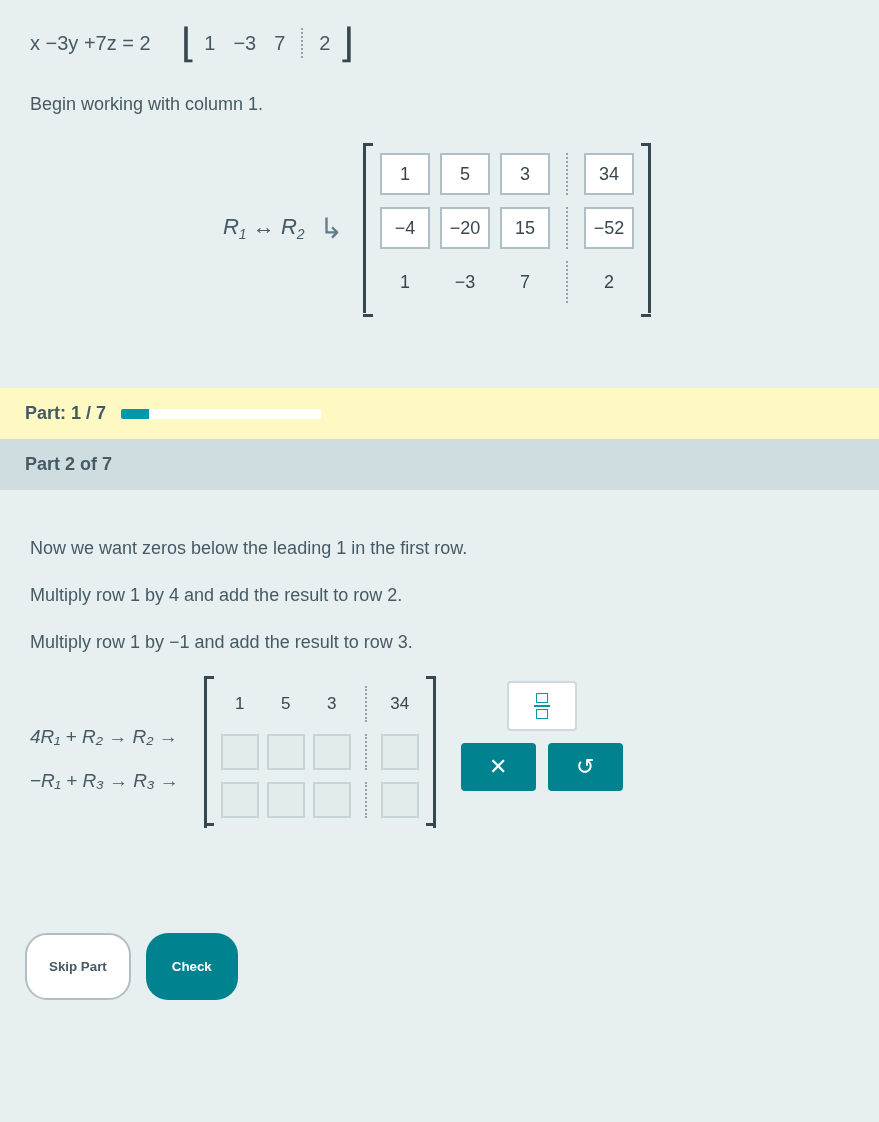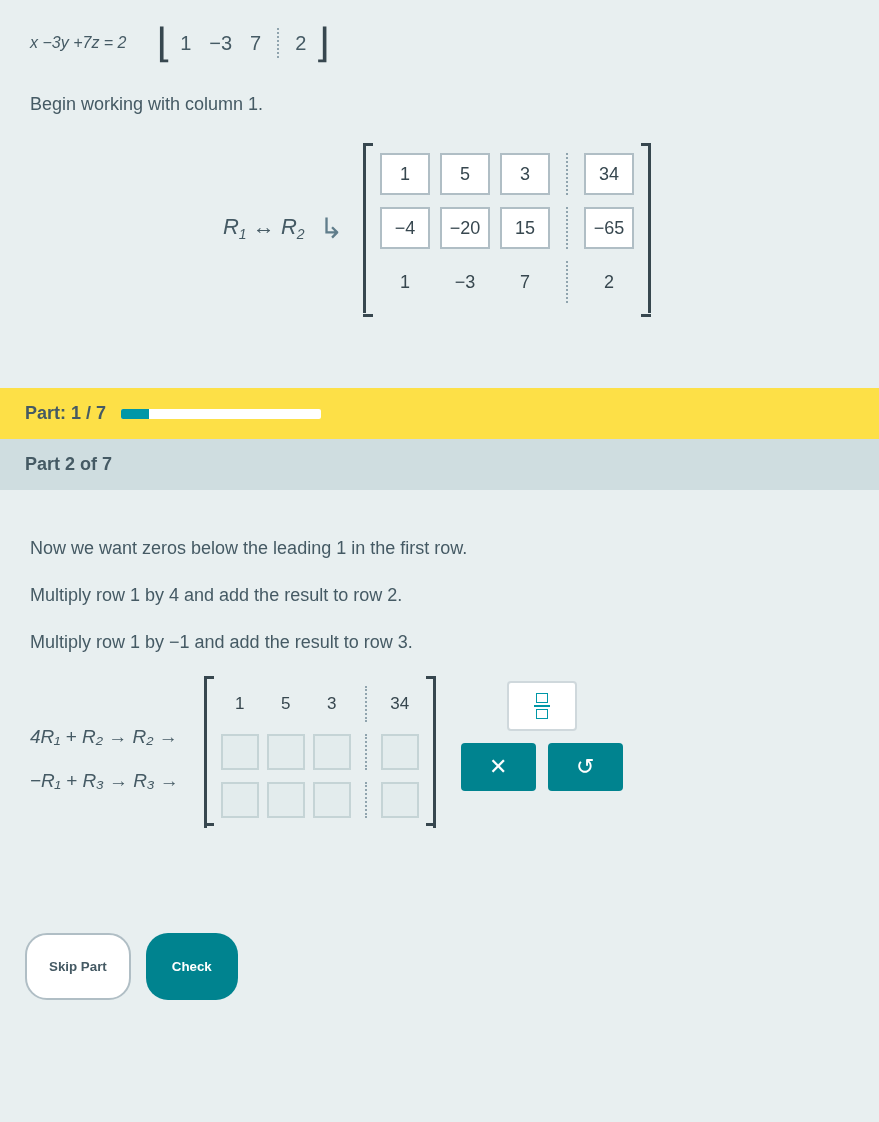--- a/index.html
+++ b/index.html
@@ -5,21 +5,21 @@
 * { box-sizing: border-box; margin: 0; padding: 0; }
 body {
   font-family: Arial, sans-serif;
   background: #e8eff0;
   width: 879px;
   color: #455a64;
   font-size: 18px;
 }
 .content { padding: 20px 30px; }
 .equation-row { display: flex; align-items: center; gap: 30px; margin-bottom: 25px; }
-.eq-text { font-style: italic; font-size: 16px; }
+.eq-text { font-size: 20px; }
 .small-matrix {
   display: inline-flex;
   align-items: center;
   font-size: 20px;
 }
 .small-matrix .bracket-left, .small-matrix .bracket-right {
   font-size: 40px;
   font-weight: 100;
   color: #37474f;
 }
@@ -63,21 +63,21 @@
   color: #37474f;
 }
 .cell-plain {
   width: 50px; height: 42px;
   display: flex; align-items: center; justify-content: center;
   font-size: 18px;
   color: #37474f;
 }
 .vdotted { border-left: 2px dotted #90a4ae; height: 42px; margin: 0 6px; }
 .part-progress {
-  background: #fde047;
+  background: #fef9c3;
   padding: 15px 25px;
   margin-top: 30px;
   display: flex; align-items: center; gap: 15px;
   font-weight: bold; color: #455a64;
 }
 .progress-bar {
   width: 200px; height: 10px;
   background: #fff;
   border-radius: 2px;
   overflow: hidden;
@@ -187,21 +187,21 @@
           <div class="cell-box">5</div>
           <div class="cell-box">3</div>
           <div class="vdotted"></div>
           <div class="cell-box">34</div>
         </div>
         <div class="matrix-row">
           <div class="cell-box">−4</div>
           <div class="cell-box">−20</div>
           <div class="cell-box">15</div>
           <div class="vdotted"></div>
-          <div class="cell-box">−65</div>
+          <div class="cell-box">−52</div>
         </div>
         <div class="matrix-row">
           <div class="cell-plain">1</div>
           <div class="cell-plain">−3</div>
           <div class="cell-plain">7</div>
           <div class="vdotted"></div>
           <div class="cell-plain">2</div>
         </div>
       </div>
       <div class="big-bracket-right" style="--h:174px"></div>

